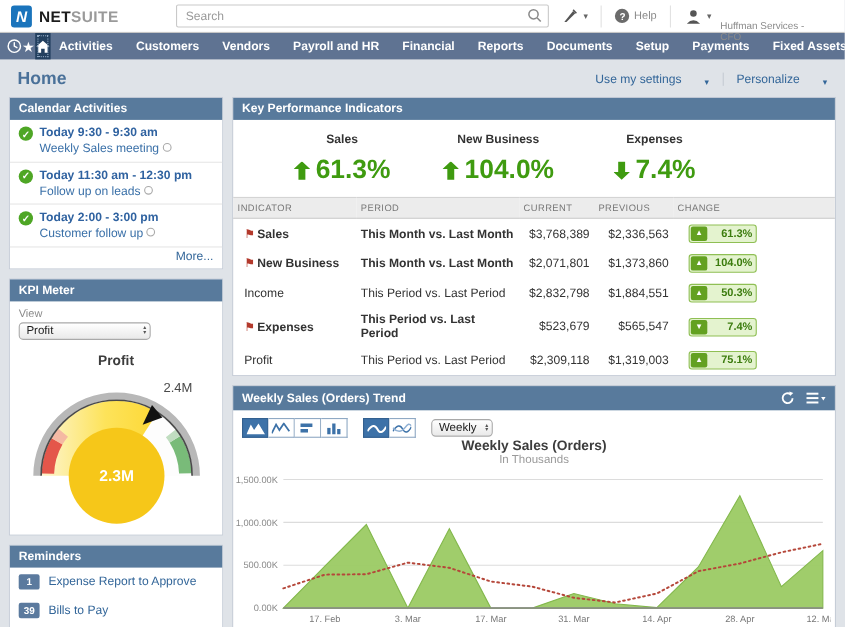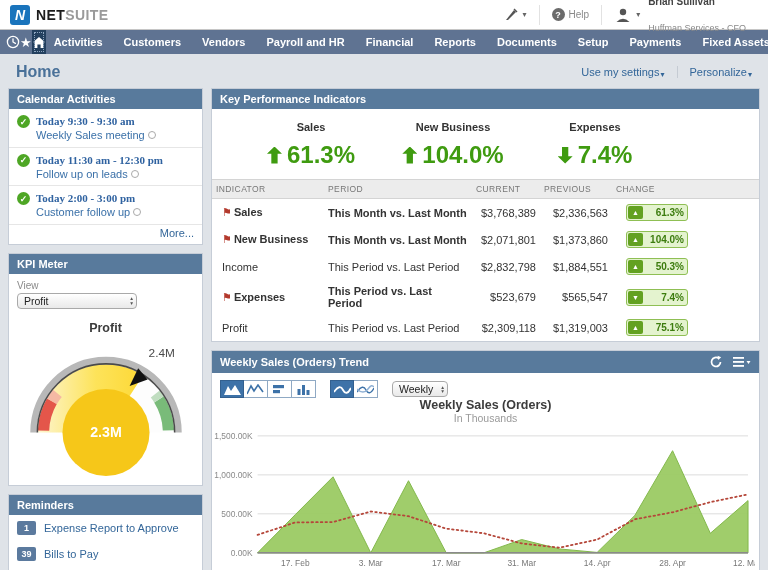--- a/index.html
+++ b/index.html
@@ -42,38 +42,38 @@
     color:#fff; cursor:pointer; }
   .nav-iconbtn.active { background:#23405f; outline:1px dotted #8da5c0; outline-offset:-3px; }
   .nav-star { font-size:13px; color:#fff; }
   .nav-items { display:flex; align-items:center; margin-left:8px; gap:21px; }
   .nav-item { color:#fff; font-size:11px; font-weight:bold; text-decoration:none; cursor:pointer;
     white-space:nowrap; }
   
   .page-head { display:flex; align-items:center; padding:9px 16px 7px 16px; }
   .page-title { font-size:16px; font-weight:bold; color:#4a7199; }
   .head-links { margin-left:auto; display:flex; align-items:center; gap:12px; }
-  .head-link { color:#336699; font-size:11px; cursor:pointer; display:flex; align-items:center; gap:1px; }
+  .head-link { color:#336699; font-size:11px; cursor:pointer; display:flex; align-items:center; gap:21px; }
   .head-sep { width:1px; height:12px; background:#c5cbd3; }
   .dn-caret { font-size:8px; color:#336699; position:relative; top:2px; }
   
   .content { display:flex; gap:8px; padding:0 8px; align-items:flex-start; }
   .left-col { width:195px; flex:none; display:flex; flex-direction:column; gap:8px; }
   .right-col { flex:1; display:flex; flex-direction:column; gap:8px; min-width:0; }
   .panel { border:1px solid #c6cdd7; background:#fff; }
   .panel-header { background:#587a9c; color:#fff; font-weight:bold; font-size:11px;
     padding:4px 8px; display:flex; align-items:center; }
   .ph-right { margin-left:auto; display:flex; align-items:center; gap:10px; }
   
   .cal-item { padding:5px 8px 4px 8px; border-bottom:1px solid #e6e6e6; display:flex; gap:6px; }
   .cal-item:last-of-type { border-bottom:none; }
   .check-icon { width:13px; height:13px; flex:none; margin-top:1px; border-radius:50%;
     background:#4ea625; color:#fff; font-size:9px; display:flex; align-items:center;
     justify-content:center; font-weight:bold; }
-  .cal-time { color:#2f62a0; font-weight:bold; line-height:1.3;font-family:Liberation Serif, serif; }
+  .cal-time { color:#2f62a0; font-weight:bold; line-height:1.3; }
   .cal-name { color:#3a70a8; text-decoration:none; cursor:pointer; line-height:1.3; }
   .cal-clock { display:inline-block; width:8px; height:8px; border:1px solid #aaa;
     border-radius:50%; margin-left:3px; }
   .more-row { text-align:right; padding:2px 8px 5px 8px; }
   .more-link { color:#336699; font-weight:normal; cursor:pointer; }
   
   .view-block { padding:6px 8px 2px 8px; }
   .view-label { color:#8a8a8a; font-size:10px; margin-bottom:2px; }
   .select { display:inline-flex; align-items:center; border:1px solid #a9a9a9; border-radius:4px;
     background:linear-gradient(#fff,#e9e9e9); padding:1px 3px 1px 6px; cursor:pointer;
@@ -133,20 +133,27 @@
   .refresh-btn, .menu-btn { cursor:pointer; display:flex; align-items:center; gap:2px; }
 </style>
 </head>
 <body>
 
 <div class="topbar">
   <div class="logo-box">N</div>
   <div class="brand-name">
     <span class="brand-bold">NET</span><span class="brand-light">SUITE</span>
   </div>
+  <div class="search-wrap">
+    <input type="text" placeholder="Search" style="">
+    <svg class="search-icon" width="14" height="14" viewBox="0 0 14 14">
+      <circle cx="6" cy="6" r="4.2" fill="none" stroke="#8a8a8a" stroke-width="1.4"></circle>
+      <line x1="9.2" y1="9.2" x2="12.6" y2="12.6" stroke="#8a8a8a" stroke-width="1.4"></line>
+    </svg>
+  </div>
   <div class="top-right">
     <div class="tr-item">
       <svg width="15" height="15" viewBox="0 0 15 15">
         <path d="M2 13 L10 3 L12 5 L4 13 Z" fill="#555"></path>
         <path d="M10.5 1.5 L13.5 4.5 L12.5 5.5 L9.5 2.5 Z" fill="#555"></path>
       </svg>
       <span class="caret">▾</span>
     </div>
     <div class="tr-item">
       <span class="help-circle">?</span>

